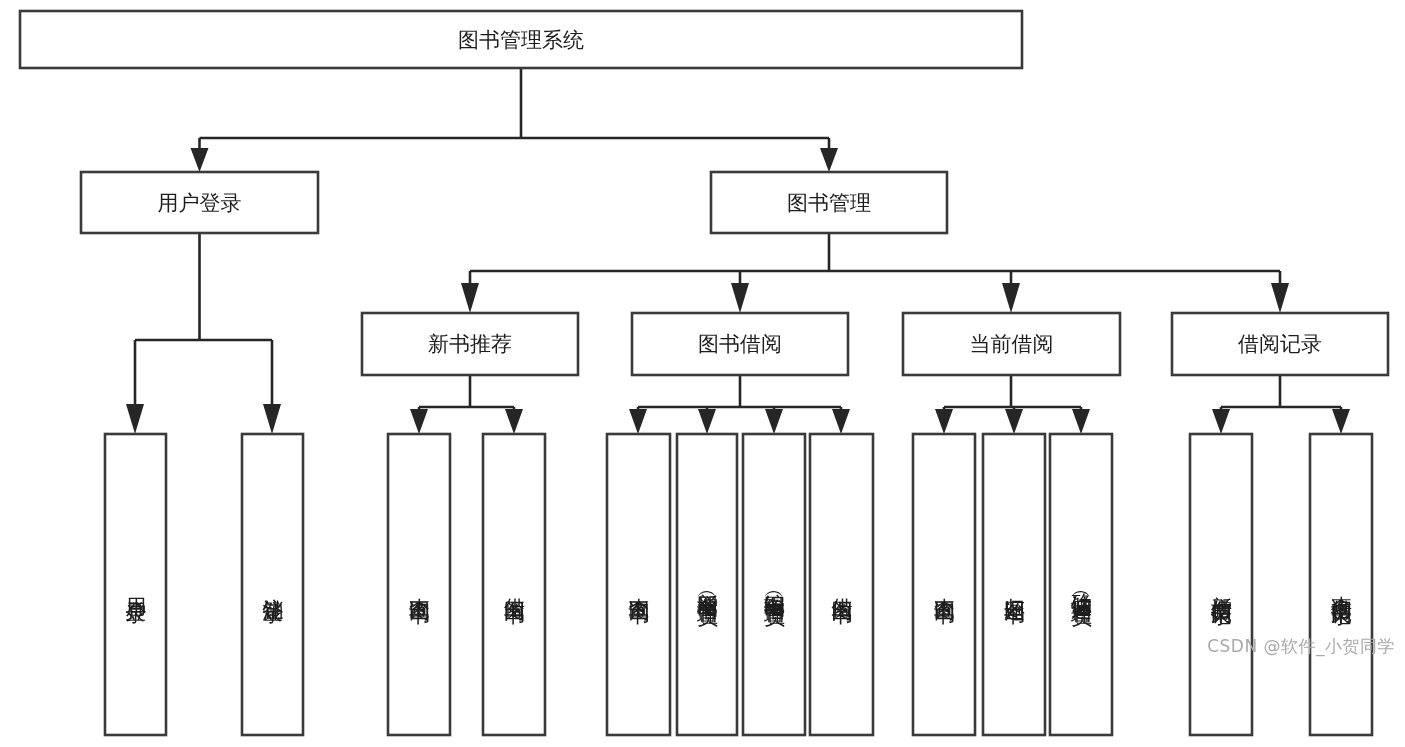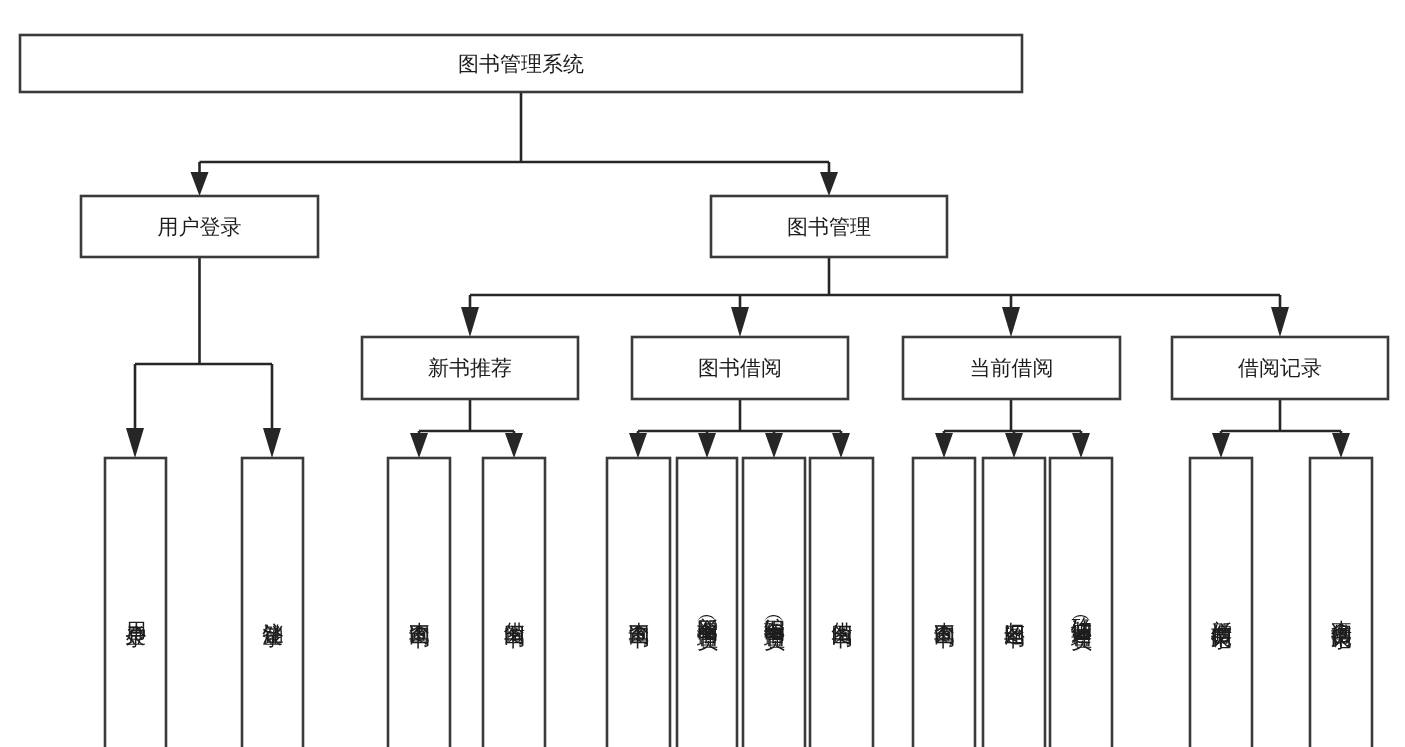--- a/index.html
+++ b/index.html
@@ -12,21 +12,20 @@
     width: 1405px;
     height: 747px;
     font-family: "DejaVu Sans", "Liberation Sans", sans-serif;
     overflow: hidden;
   }
   #diagram-root {
     position: relative;
     width: 1405px;
     height: 666px;
     background: #ffffff;
-    margin-top: 24px;
   }
   svg.diagram-canvas {
     position: absolute;
     top: 0;
     left: 0;
     width: 1405px;
     height: 747px;
   }
   .node-box {
     fill: #ffffff;
@@ -247,13 +246,14 @@
   <div class="leaf-label-wrap" style="left:1050px; top:434px; width:62px; height:301px;">
     <span class="leaf-label">确认归还（管理员）</span>
   </div>
   <div class="leaf-label-wrap" style="left:1190px; top:434px; width:62px; height:301px;">
     <span class="leaf-label">新增借阅记录</span>
   </div>
   <div class="leaf-label-wrap" style="left:1310px; top:434px; width:62px; height:301px;">
     <span class="leaf-label">查询借阅记录</span>
   </div>
 
+  <div class="watermark">CSDN @软件_小贺同学</div>
 </div>
 
 </body></html>

